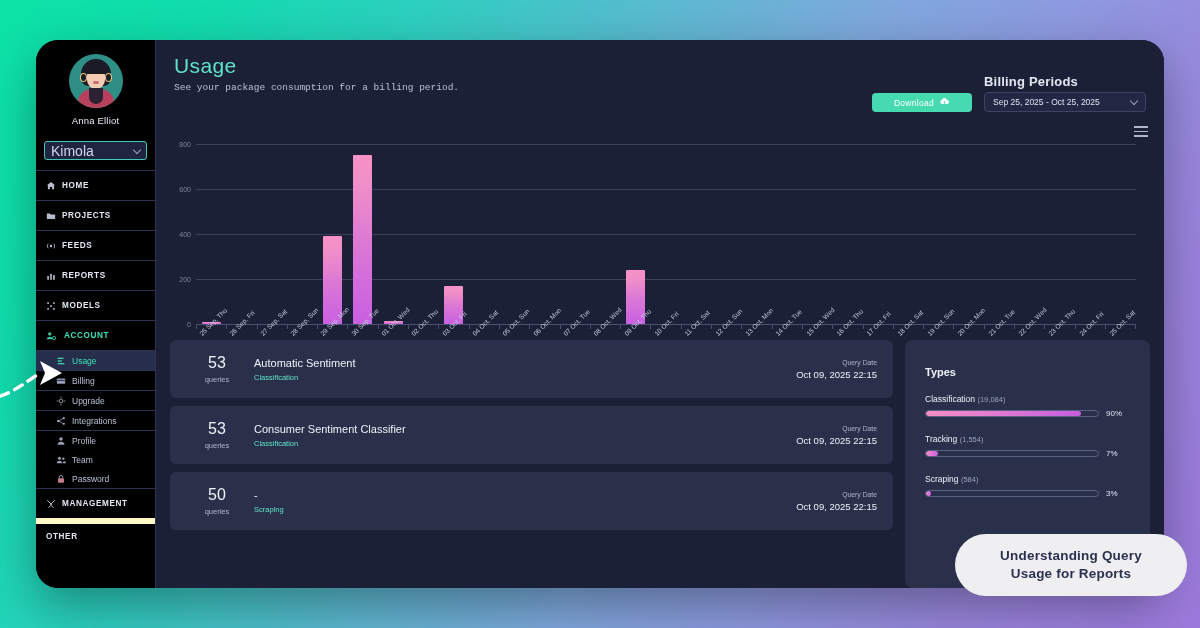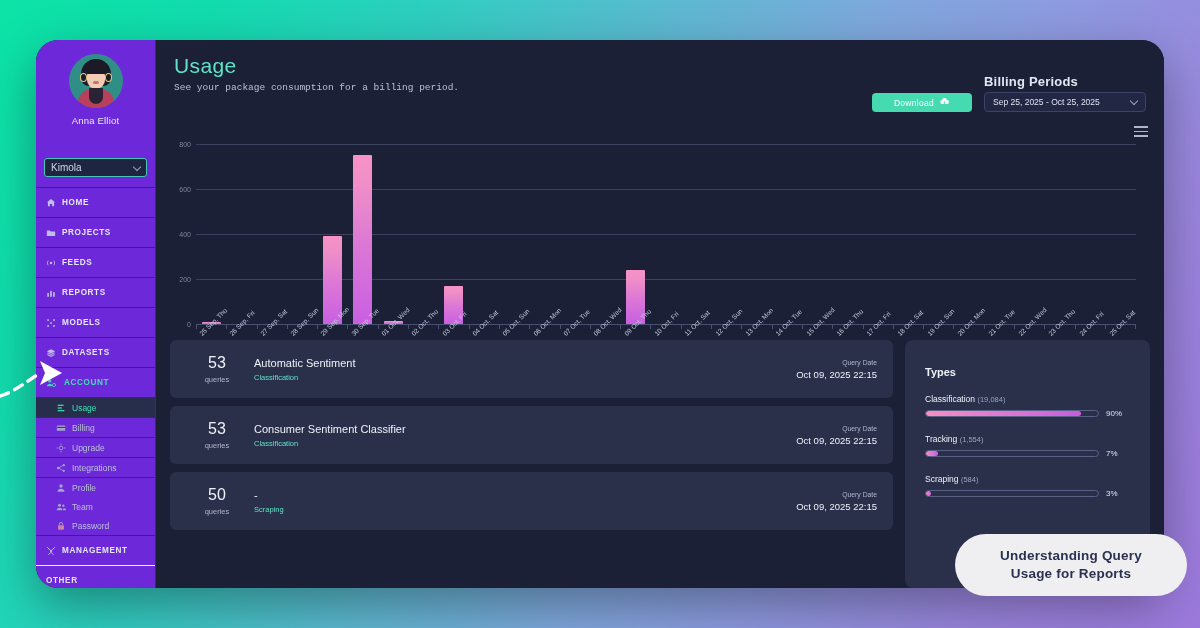--- a/index.html
+++ b/index.html
@@ -21,21 +21,21 @@
     background: #1b2036;
     border-radius: 22px 22px 22px 22px;
     overflow: hidden;
     display: flex;
     box-shadow: 0 18px 50px rgba(0,0,0,.35);
   }
 
   
   #sidebar {
     width: 120px; flex: 0 0 120px; height: 100%;
-    background: #6d28d9;
+    background: #000000;
     border-right: 1px solid #2e3551;
     overflow: hidden;
     position: relative;
   }
   .profile { padding: 14px 10px 8px; text-align: center; }
   .avatar {
     width: 54px; height: 54px; border-radius: 50%;
     margin: 0 auto; position: relative; overflow: hidden;
     background: #2f8f86;
   }
@@ -65,23 +65,23 @@
   }
   .av-er1,.av-er2{
     position:absolute; top:19px; width:7px; height:9px;
     border:1.5px solid #e8c77a; border-radius:50%;
   }
   .av-er1{left:11px;} .av-er2{left:36px;}
   .prof-name {
     margin-top: 7px; font-size: 9.5px; color: #e6e9f5; letter-spacing:.2px;
   }
   .org-select {
-    margin: 24px 8px 0; height: 19px;
+    margin: 7px 8px 0; height: 19px;
     background: #1f2540; border: 1px solid #46c6b5; border-radius: 3px;
-    color: #cfd5e8; font-size: 10px;
+    color: #cfd5e8; font-size: 14px;
     display: flex; align-items: center; padding: 0 6px;
     position: relative;
   }
   .org-select .chev {
     position:absolute; right: 6px; top: 5px;
     width:6px; height:6px; border-right:1.3px solid #9aa3c0; border-bottom:1.3px solid #9aa3c0;
     transform: rotate(45deg);
   }
   .nav { margin-top: 10px; }
   .nav-item {
@@ -100,21 +100,21 @@
     border-top: 1px solid #2c3350;
     font-size: 8.5px; color: #b9c1d8; font-weight: normal;
     cursor: pointer;
   }
   .nav-sub.on { color: #3fe0b5; background: #272e4c; }
   .nav-sub.tight { border-top: none; height: 19px; }
   .nav-sub.grp { border-top: 1px solid #2c3350; }
   .ico { width: 10px; height: 10px; display:inline-block; opacity:.9;
          flex:0 0 10px; }
   .ico svg { display:block; }
-  .nav-item.other { border-top: 1px solid #fef9c3; color:#dfe3f2; padding-left:10px;}
+  .nav-item.other { border-top: 6px solid #fef9c3; color:#dfe3f2; padding-left:10px;}
 
   
   #main { flex: 1; height: 100%; position: relative; background: #1b2036; }
   .head { padding: 14px 18px 0 18px; display:flex; }
   .head-left { flex: 1; }
   .h-title { color: #5fe3c8; font-size: 21px; letter-spacing: .4px; font-weight: normal;}
   .h-sub { color: #b9c0d6; font-size: 9.5px; margin-top: 4px; font-family: Liberation Mono, monospace; }
   .head-right { display: flex; align-items: flex-end; gap: 12px; padding-bottom:2px;}
   .dl-btn {
     background: #46dab0; color: #ffffff; border: none; border-radius: 4px;
@@ -287,32 +287,20 @@
                   <rect x="8.5" y="1.5" width="2" height="2"></rect>
                   <rect x="1.5" y="8.5" width="2" height="2"></rect>
                   <rect x="8.5" y="8.5" width="2" height="2"></rect>
                   <rect x="5" y="5" width="2" height="2"></rect>
                 </g>
               </svg>
             </span>
           <span>MODELS</span>
         </div>
 
-        <div class="nav-item section">
-          <span class="ico">
-              <svg viewBox="0 0 12 12" width="10" height="10">
-                <g fill="#c9cfe3">
-                  <path d="M6 1.5 11 4 6 6.5 1 4z"></path>
-                  <path d="M1 6 6 8.5 11 6l-1.4-.7L6 7.1 2.4 5.3z"></path>
-                  <path d="M1 8.2 6 10.7l5-2.5-1.4-.7L6 9.3 2.4 7.5z"></path>
-                </g>
-              </svg>
-            </span>
-          <span>DATASETS</span>
-        </div>
 
         <div class="nav-item section active-head">
           <span class="ico">
               <svg viewBox="0 0 12 12" width="10" height="10">
                 <circle cx="4.5" cy="3.5" r="2" fill="#3fe0b5"></circle>
                 <path d="M1 10c0-2 1.6-3.2 3.5-3.2S8 8 8 10z" fill="#3fe0b5"></path>
                 <circle cx="9.6" cy="8.4" r="1.9" fill="none" stroke="#3fe0b5" stroke-width="1.1"></circle>
               </svg>
             </span>
           <span>ACCOUNT</span>

